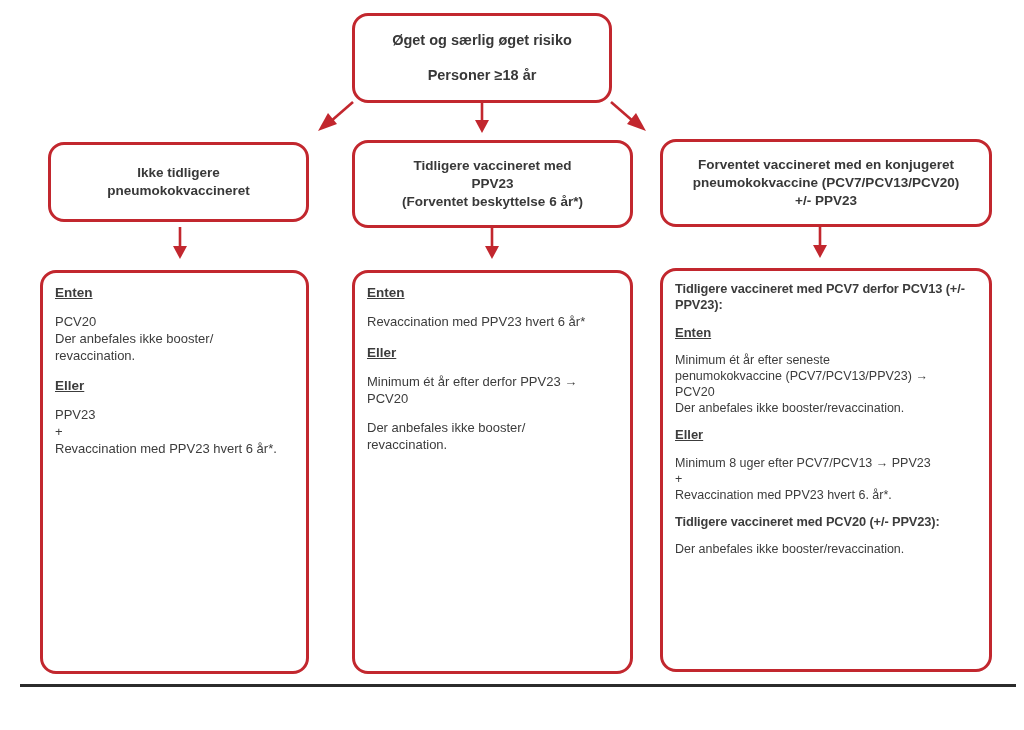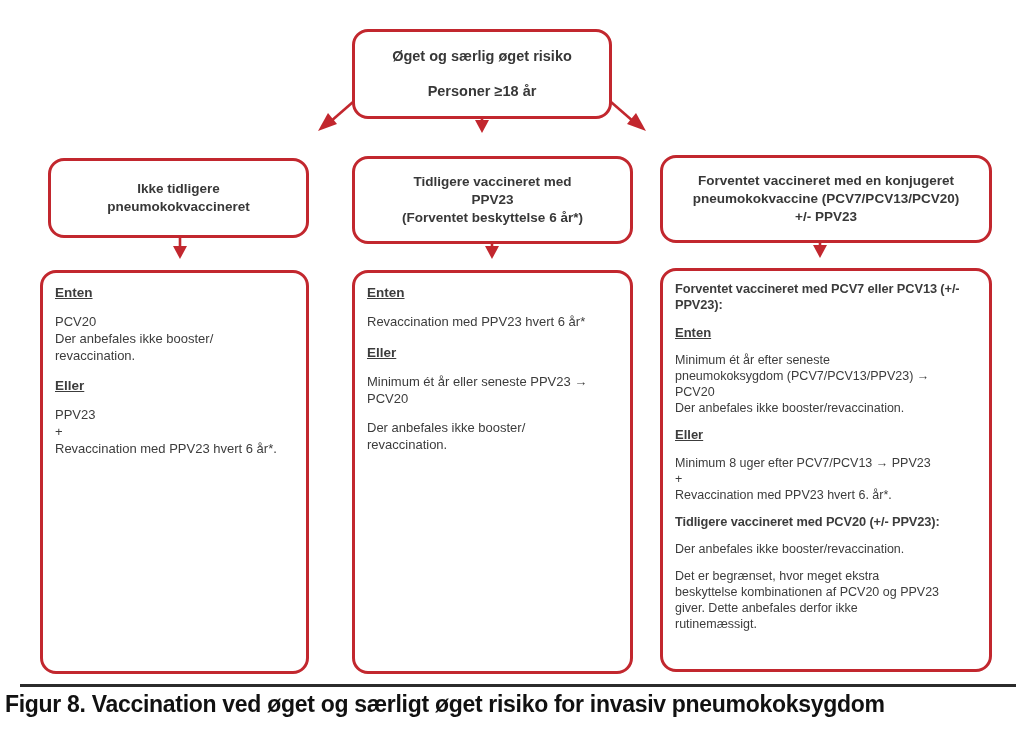--- a/index.html
+++ b/index.html
@@ -8,21 +8,21 @@
   .figure { position: relative; width: 1024px; height: 730px; background: #fff; overflow: hidden; }
   .arrows { position: absolute; left: 0; top: 0; width: 1024px; height: 730px; pointer-events: none; }
   .arrows line { stroke: var(--red); stroke-width: 2.6; }
   .arrows path.head { fill: var(--red); stroke: none; }
   .rbox {
     position: absolute; box-sizing: border-box; background: #fff;
     border: 3px solid var(--red); border-radius: 16px; color: var(--ink);
   }
   .center-box {
     display: flex; align-items: center; justify-content: center;
-    text-align: center; font-weight: bold; white-space: pre-line; padding: 14px 6px; margin-top: 16px;
+    text-align: center; font-weight: bold; white-space: pre-line; padding: 14px 6px;
   }
   .top-box { font-size: 14.5px; line-height: 1.18; color: #383838; }
   .branch { font-size: 13.5px; line-height: 1.33; color: #383838; }
   .detail { padding: 11px 12px; font-size: 13px; line-height: 1.28; }
   .seg { margin: 0 0 13px 0; white-space: pre-line; }
   .seg.header { font-weight: bold; text-decoration: underline; font-size: 13.5px; }
   .seg.bold { font-weight: bold; }
   .detail.small { font-size: 12.5px; padding: 10px 12px; }
   .detail.small .seg { margin-bottom: 11px; }
   .detail.small .seg.header { font-size: 13px; }
@@ -82,42 +82,37 @@
     <div class="seg header">Eller</div>
     <div class="seg">PPV23
 +
 Revaccination med PPV23 hvert 6 år*.</div>
   </div>
 
   <div class="rbox detail" style="left:352px; top:270px; width:281px; height:404px;">
     <div class="seg header">Enten</div>
     <div class="seg">Revaccination med PPV23 hvert 6 år*</div>
     <div class="seg header">Eller</div>
-    <div class="seg">Minimum ét år eller seneste PPV23 →
+    <div class="seg">Minimum ét år efter derfor PPV23 →
 PCV20</div>
     <div class="seg">Der anbefales ikke booster/
 revaccination.</div>
   </div>
 
   <div class="rbox detail small" style="left:660px; top:268px; width:332px; height:404px;">
-    <div class="seg bold">Forventet vaccineret med PCV7 eller PCV13 (+/-
+    <div class="seg bold">Tidligere vaccineret med PCV7 derfor PCV13 (+/-
 PPV23):</div>
     <div class="seg header">Enten</div>
     <div class="seg">Minimum ét år efter seneste
-pneumokoksygdom (PCV7/PCV13/PPV23) →
+penumokokvaccine (PCV7/PCV13/PPV23) →
 PCV20
 Der anbefales ikke booster/revaccination.</div>
     <div class="seg header">Eller</div>
     <div class="seg">Minimum 8 uger efter PCV7/PCV13 → PPV23
 +
 Revaccination med PPV23 hvert 6. år*.</div>
     <div class="seg bold">Tidligere vaccineret med PCV20 (+/- PPV23):</div>
     <div class="seg">Der anbefales ikke booster/revaccination.</div>
-    <div class="seg">Det er begrænset, hvor meget ekstra
-beskyttelse kombinationen af PCV20 og PPV23
-giver. Dette anbefales derfor ikke
-rutinemæssigt.</div>
   </div>
 
   <div class="caption-line"></div>
-  <div class="caption">Figur 8. Vaccination ved øget og særligt øget risiko for invasiv pneumokoksygdom</div>
 
 </div>
 
 </body></html>

